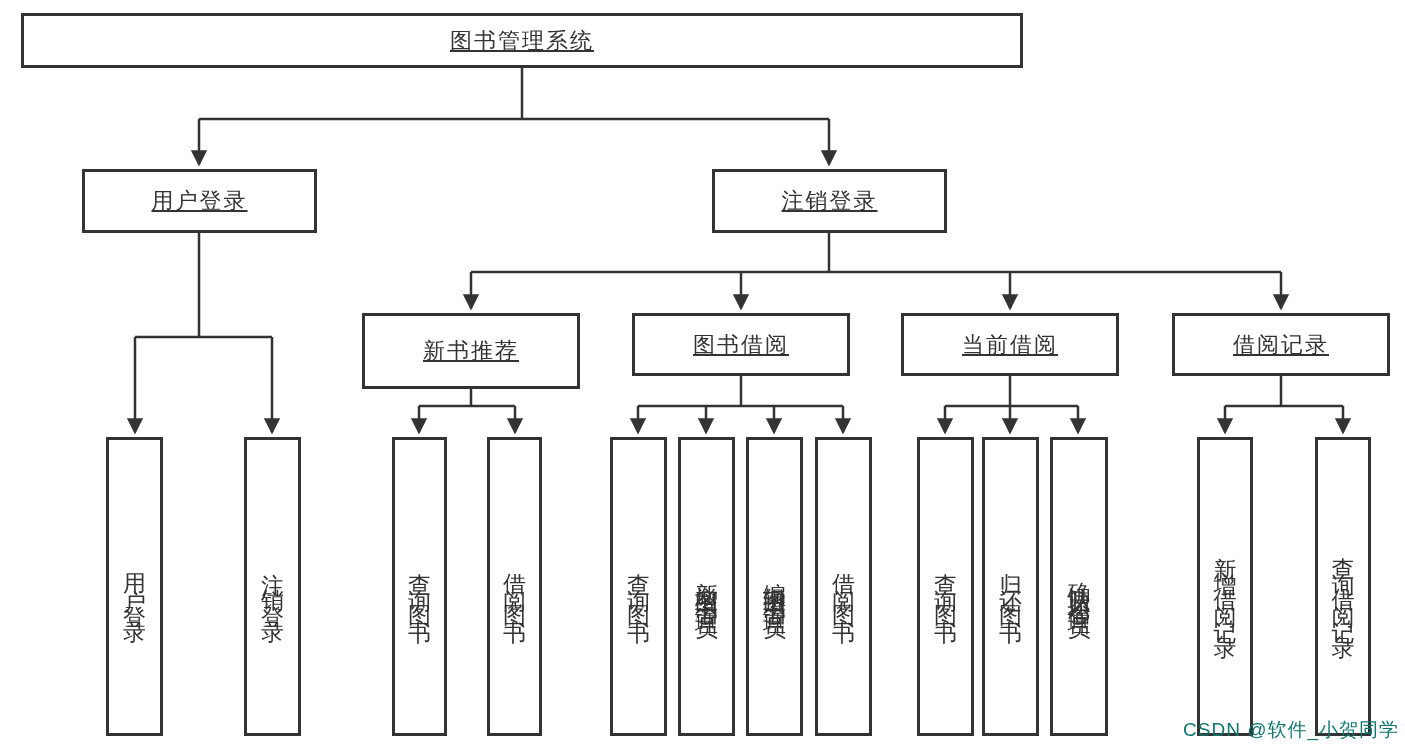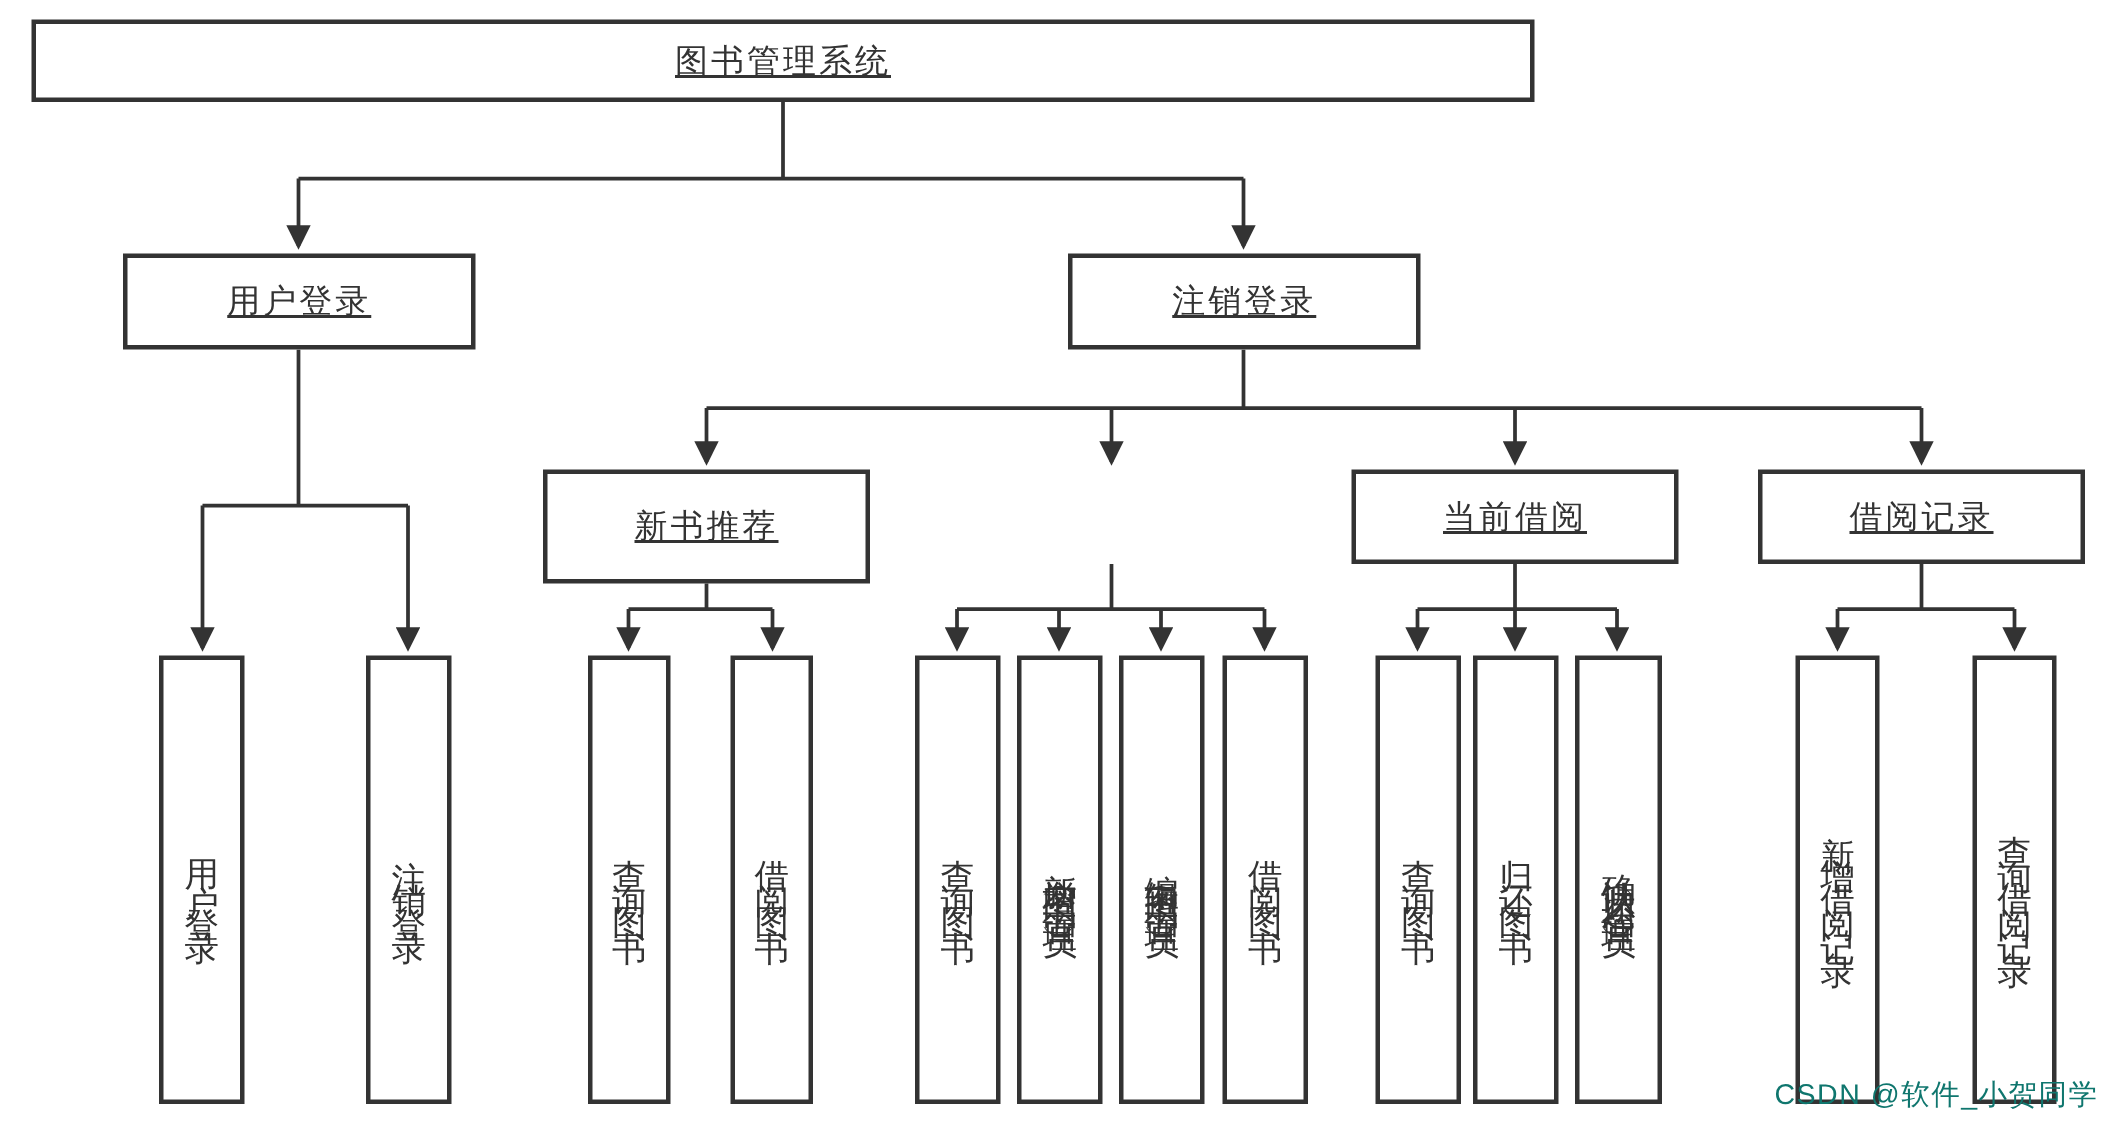--- a/index.html
+++ b/index.html
@@ -116,20 +116,23 @@
   <div class="box" style="left:82px; top:169px; width:235px; height:64px;">
     <span class="hlabel">用户登录</span>
   </div>
   <div class="box" style="left:712px; top:169px; width:235px; height:64px;">
     <span class="hlabel">注销登录</span>
   </div>
 
   <div class="box" style="left:362px; top:313px; width:218px; height:76px;">
     <span class="hlabel">新书推荐</span>
   </div>
+  <div class="box" style="left:632px; top:313px; width:218px; height:63px;">
+    <span class="hlabel">图书借阅</span>
+  </div>
   <div class="box" style="left:901px; top:313px; width:218px; height:63px;">
     <span class="hlabel">当前借阅</span>
   </div>
   <div class="box" style="left:1172px; top:313px; width:218px; height:63px;">
     <span class="hlabel">借阅记录</span>
   </div>
 
   <div class="box leaf" style="left:106px; top:437px; width:57px; height:299px;">
     <span class="vlabel">用户登录</span>
   </div>

